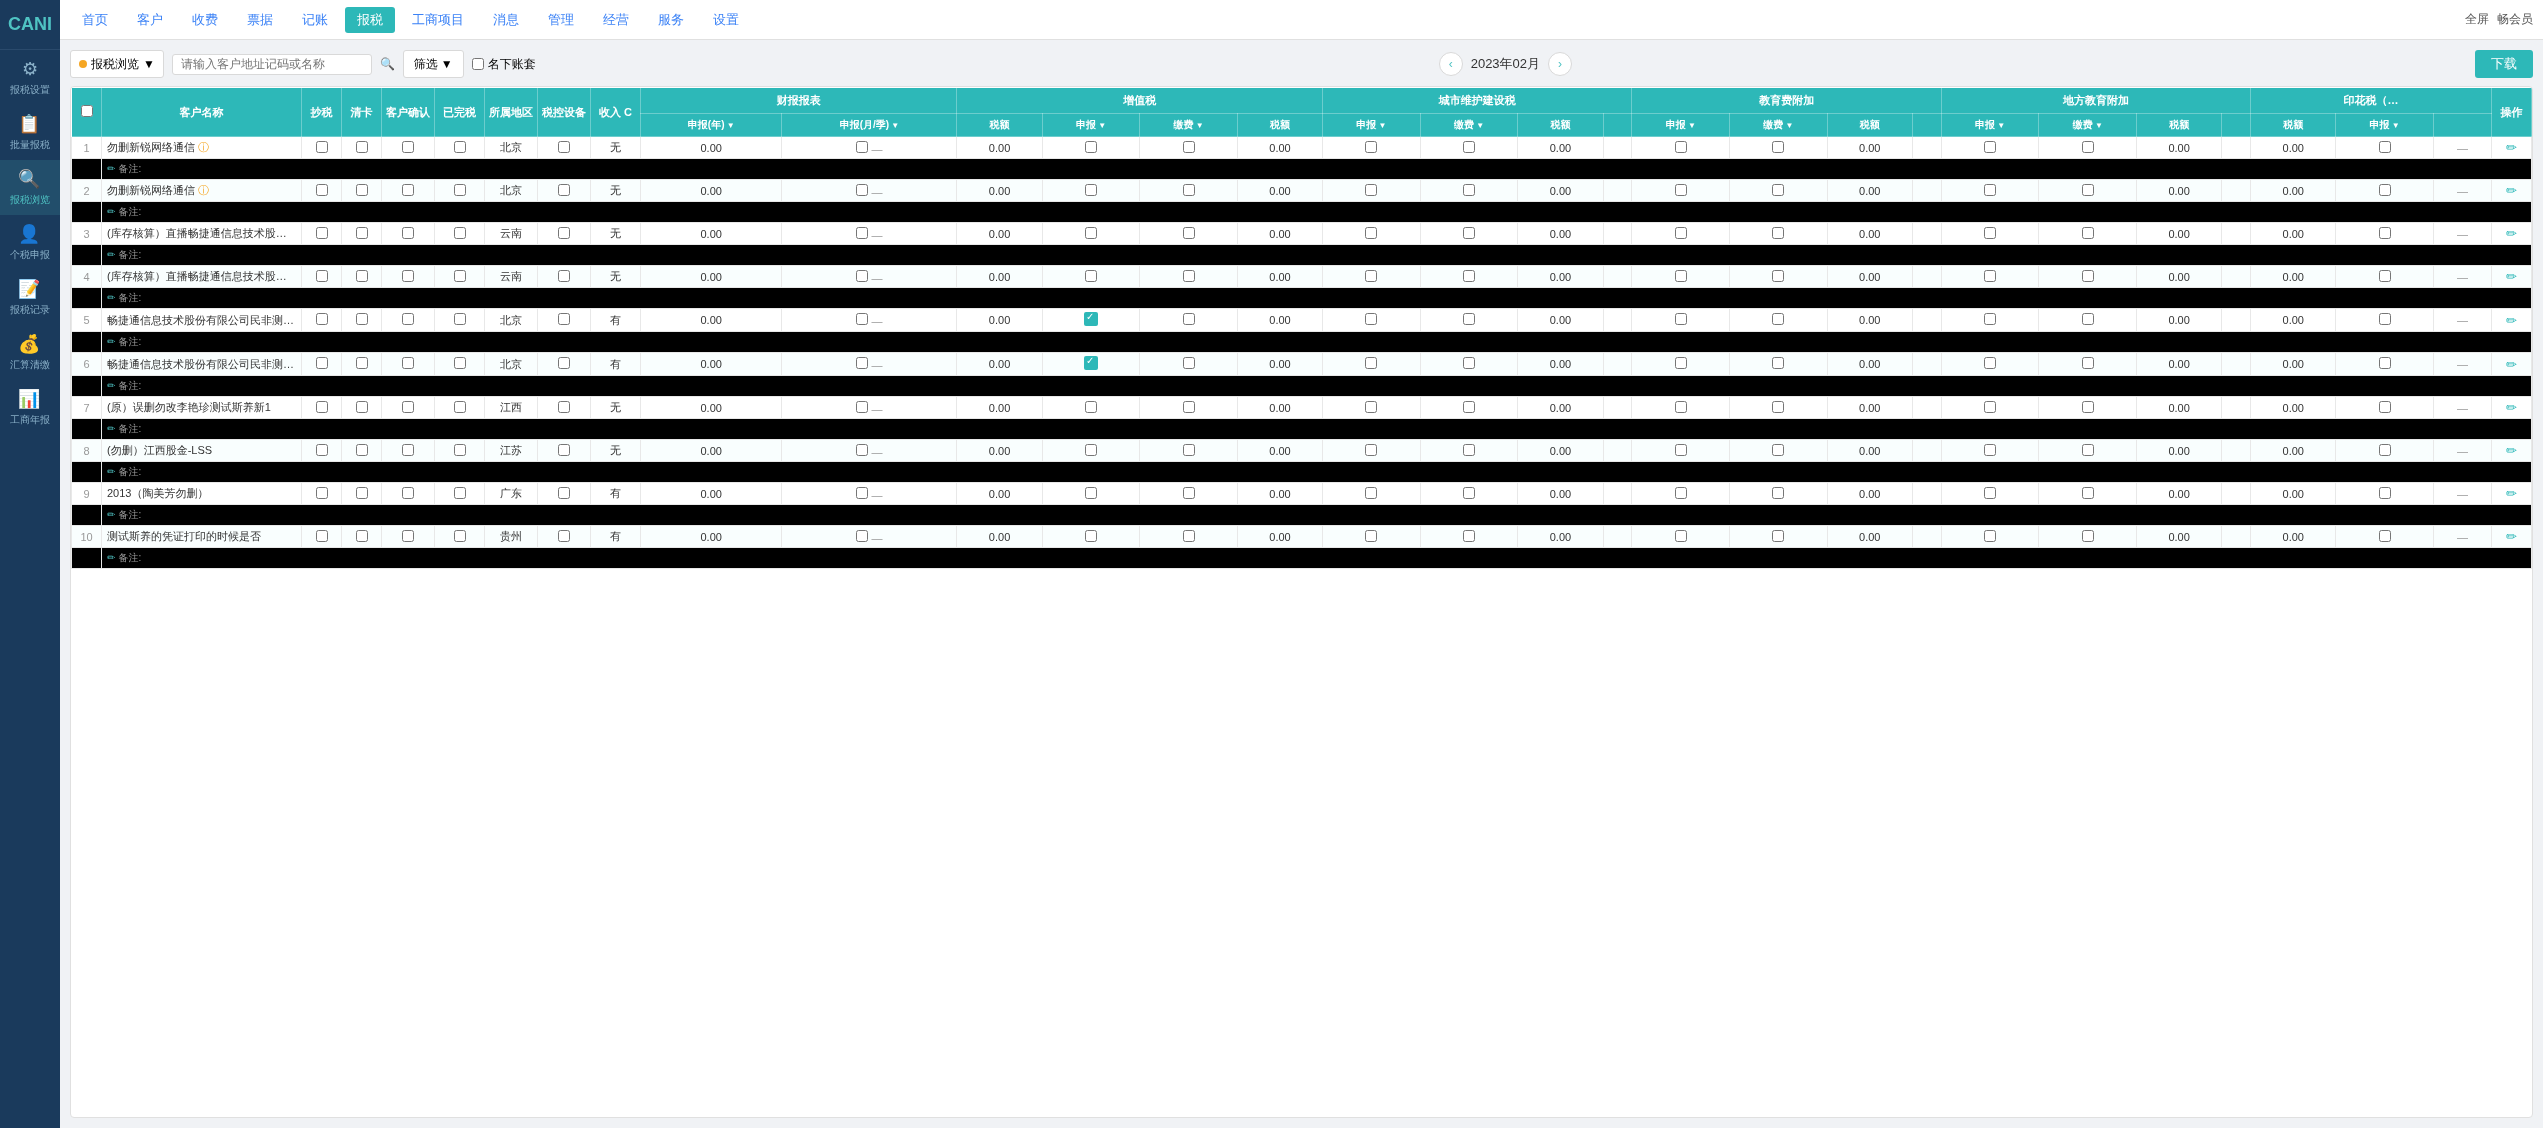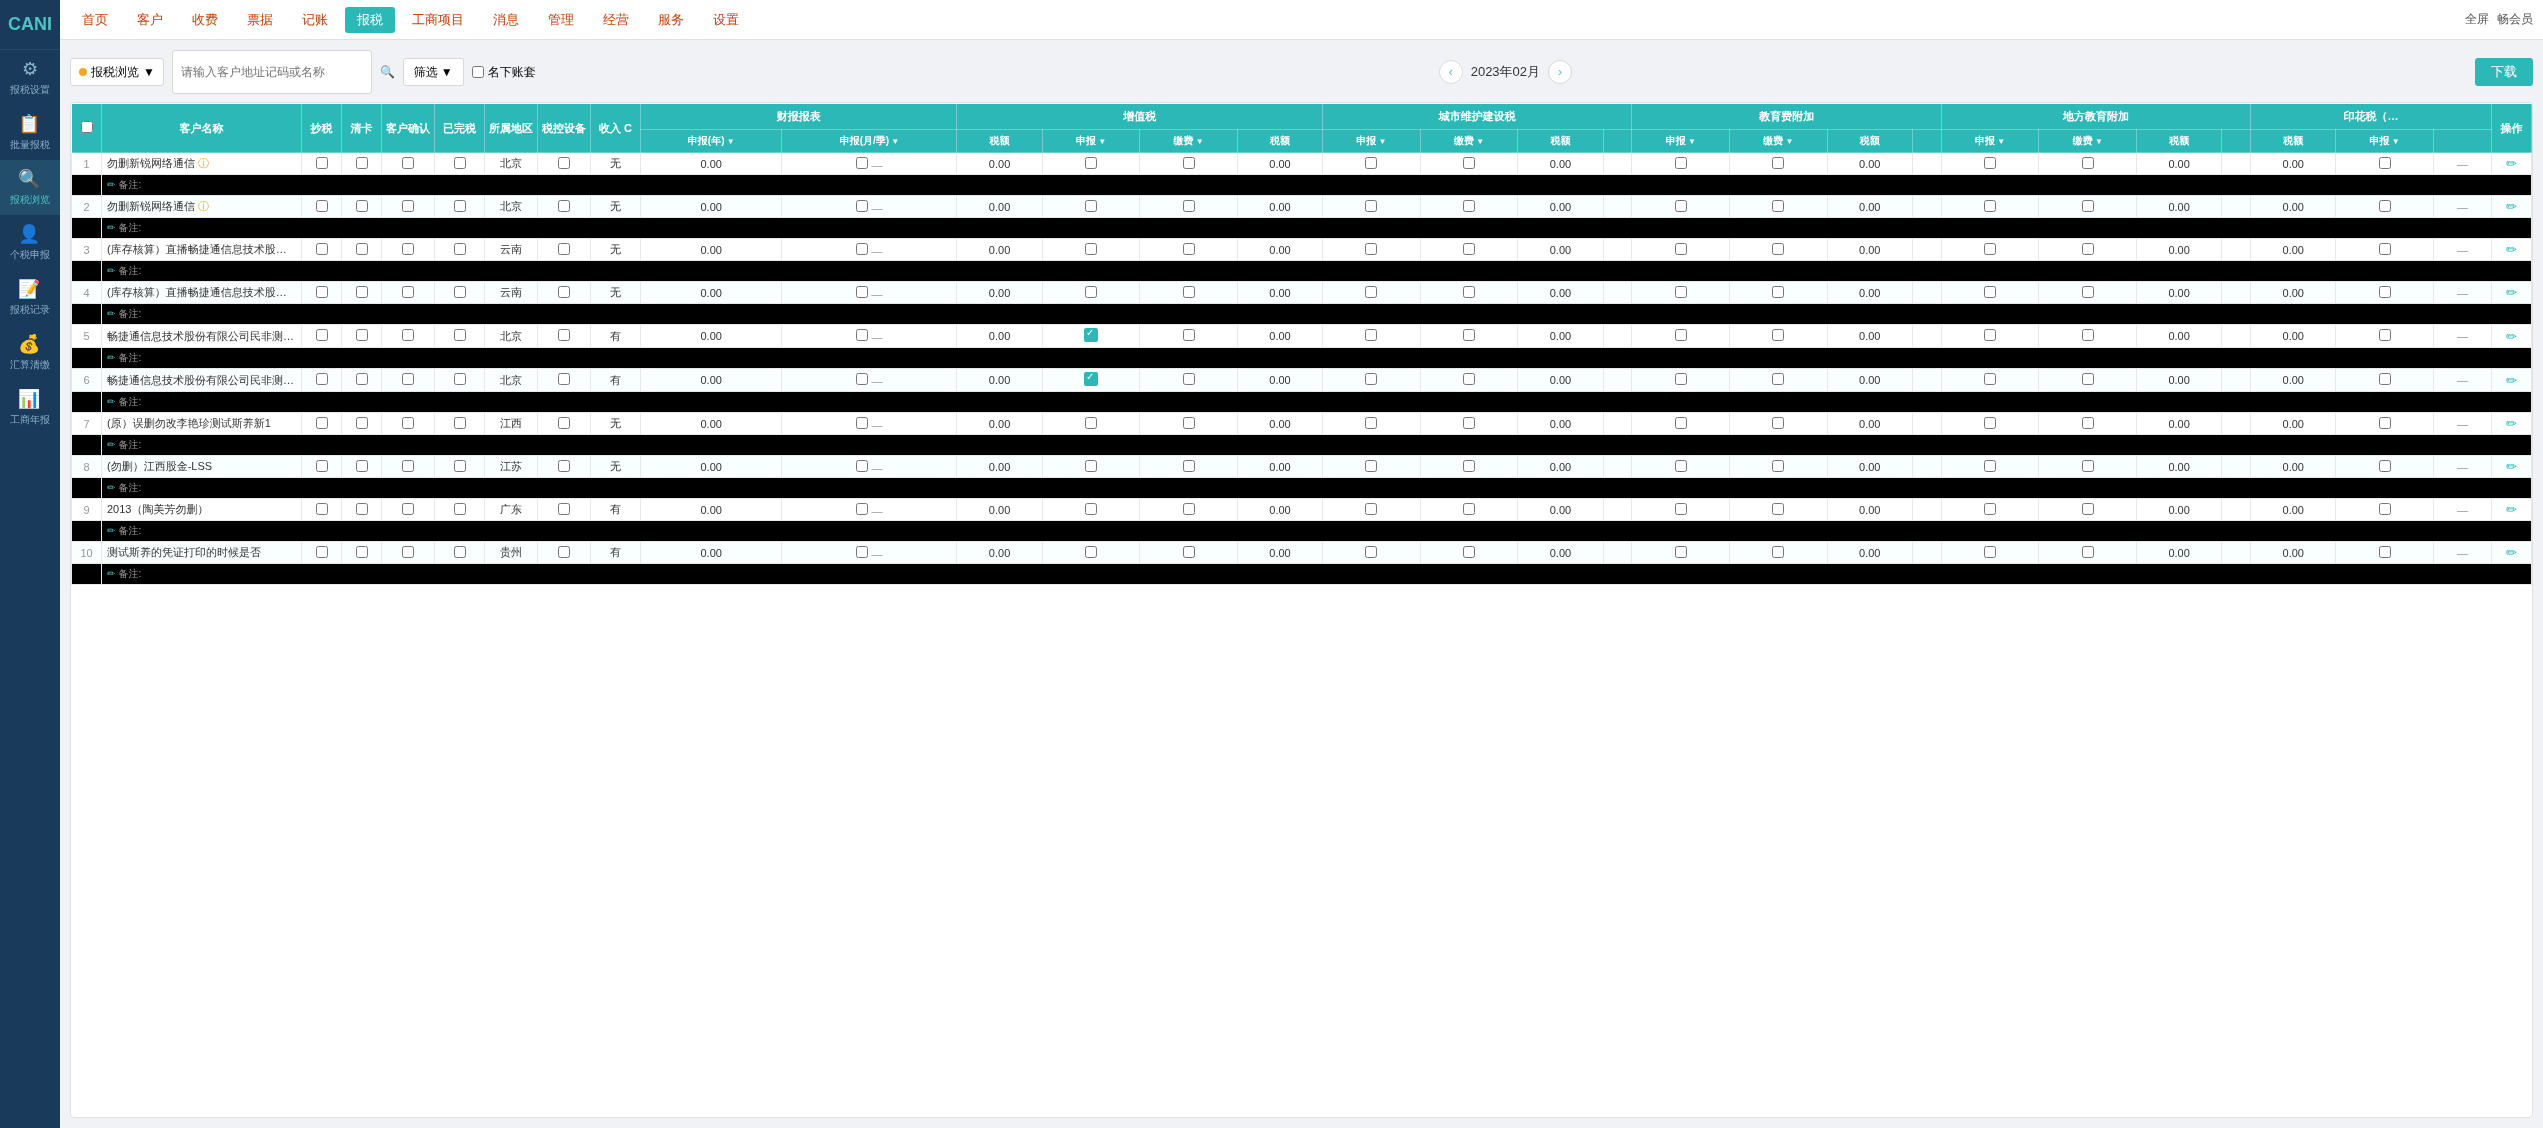--- a/index.html
+++ b/index.html
@@ -62,21 +62,21 @@
       border-bottom: 1px solid #e0e0e0;
       display: flex;
       align-items: center;
       padding: 0 10px;
       gap: 5px;
       flex-shrink: 0;
     }
     .top-nav-item {
       padding: 4px 12px;
       font-size: 13px;
-      color: #c2410c;
+      color: #3b82f6;
       cursor: pointer;
       border-radius: 3px;
     }
     .top-nav-item.active {
       background: #2db8b8;
       color: #fff;
       border-radius: 3px;
     }
     .top-nav-right {
       margin-left: auto;
@@ -129,21 +129,21 @@
       width: 8px; height: 8px;
       background: #f5a623;
       border-radius: 50%;
     }
     .toolbar-input {
       border: 1px solid #d9d9d9;
       border-radius: 3px;
       padding: 3px 8px;
       font-size: 12px;
       width: 200px;
-      height: 44px;
+      height: 21px;
       outline: none;
     }
     .toolbar-btn {
       border: 1px solid #d9d9d9;
       border-radius: 3px;
       background: #fff;
       padding: 3px 10px;
       font-size: 12px;
       cursor: pointer;
       height: 28px;

